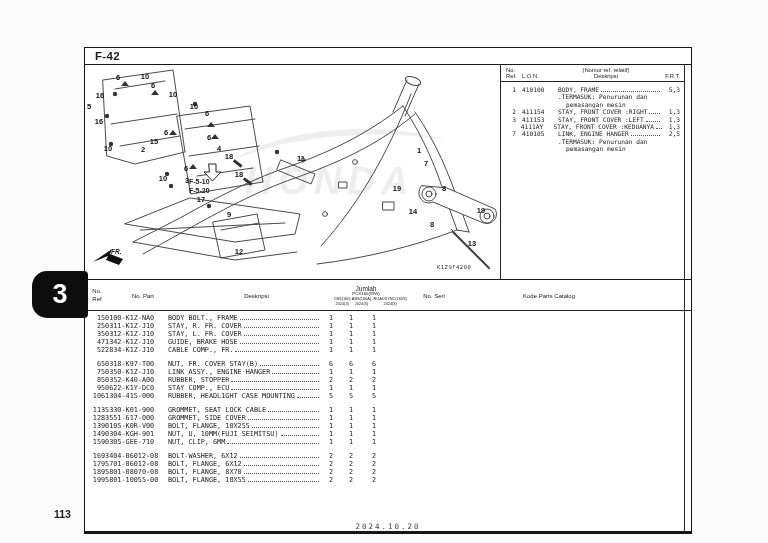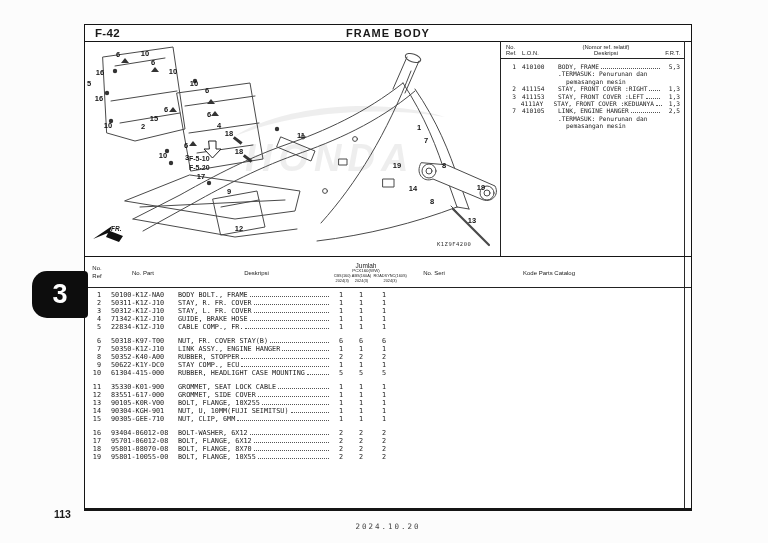--- a/index.html
+++ b/index.html
@@ -1,18 +1,18 @@
 <!DOCTYPE html>
 <html><head>
 <meta charset="utf-8">
 <style>
   html,body{margin:0;padding:0;}
   body{width:768px;height:543px;position:relative;background:#fcfcfc;
        font-family:"Liberation Sans",sans-serif;color:#1a1a1a;overflow:hidden;}
-  .page{position:absolute;left:84px;top:24px;width:608px;height:487px;
+  .page{position:absolute;left:84px;top:47px;width:608px;height:487px;
         border:1.5px solid #151515;border-bottom-width:3px;background:#fff;box-sizing:border-box;}
   
   .hdr{position:absolute;left:0;top:0;right:0;height:16px;border-bottom:1.2px solid #151515;
        display:flex;align-items:center;}
   .hdr .code{font-weight:bold;font-size:11.5px;margin-left:10px;letter-spacing:.3px;}
   .hdr .title{position:absolute;left:0;right:0;text-align:center;font-weight:bold;
               font-size:11px;letter-spacing:1px;}
   
   .vline{position:absolute;top:16px;bottom:0;left:599px;width:1px;background:#2a2a2a;}
   
@@ -53,21 +53,21 @@
   .mh-jumlah .jl{font-size:6.5px;}
   .mh-jumlah .jm{font-size:4.4px;}
   .jcols{display:flex;}
   .jcols span{flex:1;font-size:4.2px;white-space:pre-line;line-height:1.15;transform:scale(.92);}
   .mh-seri{width:70px;text-align:center;}
   .mh-kode{width:160px;text-align:center;}
   .mhr{height:1px;background:#222;margin:0;}
   .prows{padding-top:3px;}
   .prow{display:flex;font-size:6.8px;line-height:8px;padding-left:6px;align-items:baseline;}
   .p-ref{width:10px;text-align:right;}
-  .p-part{width:60px;margin-left:10px;}
+  .p-part{width:60px;}
   .p-desc{width:153px;margin-left:7px;display:flex;align-items:baseline;}
   .p-q{width:20px;text-align:center;}
   .p-q3{width:26px;text-align:center;}
   .p-seri{width:70px;}
   .p-kode{width:160px;}
   .pgap{height:6px;}
   
   .chaptab{position:absolute;left:32px;top:271px;width:56px;height:47px;background:#0d0d0d;
            border-radius:15px 4px 4px 15px;display:flex;align-items:center;justify-content:center;}
   .chaptab span{color:#fff;font-weight:bold;font-size:27px;font-family:"Liberation Sans",sans-serif;}
@@ -75,21 +75,20 @@
   .datefoot{position:absolute;left:84px;width:608px;top:522px;text-align:center;font-size:7.5px;
             letter-spacing:2px;color:#444;font-family:"DejaVu Sans Mono",monospace;}
 </style>
 </head>
 <body>
 
 <div class="page">
 
   <div class="hdr">
     <span class="code">F-42</span>
-    <span class="title">FRAME BODY</span>
   </div>
 
   <div class="vline"></div>
 
   <div class="diagram">
     <svg width="608" height="215" viewBox="0 0 608 215">
 
       <g opacity="0.12">
         <path d="M150,95 C205,72 290,64 360,76 C295,56 198,64 150,95 Z" fill="#777"></path>
         <text x="160" y="130" font-size="38" font-weight="bold" font-style="italic" font-family="Liberation Sans, sans-serif" fill="#777" letter-spacing="6">HONDA</text>

